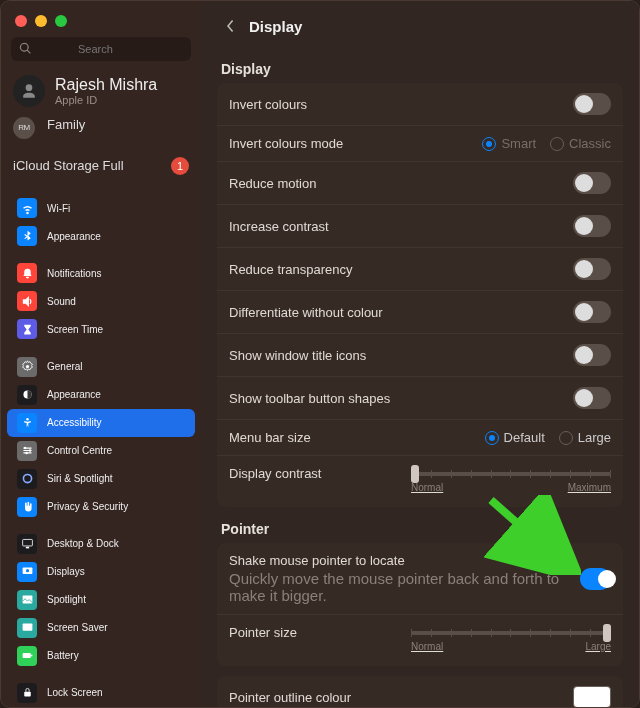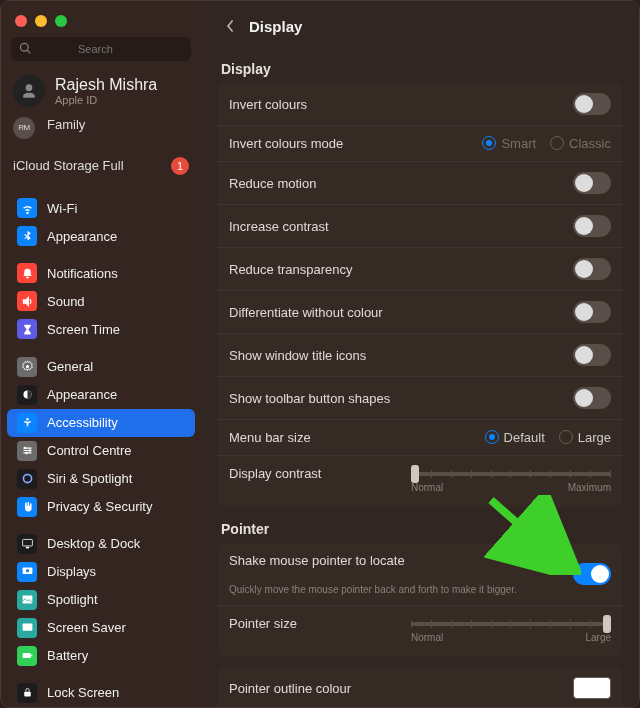--- a/index.html
+++ b/index.html
@@ -16,47 +16,47 @@
   .profile { display: flex; align-items: center; padding: 4px 12px; gap: 10px; }
   .avatar { width: 32px; height: 32px; border-radius: 50%; background: #222 center/cover; display:flex; align-items:center; justify-content:center; }
   .avatar svg { width:20px; height:20px; }
   .profile .name { font-size: 16px; color: #eee; }
   .profile .sub { font-size: 11px; color: #9a8f87; }
   .family-row { display:flex; align-items:flex-start; gap:12px; padding: 6px 12px 10px; font-size:13px; color:#ddd; }
   .family-badge { width:22px; height:22px; border-radius:50%; background:#5a4f49; display:flex; align-items:center; justify-content:center; font-size:8px; color:#ddd; letter-spacing:-0.5px; }
   .storage-row { display:flex; align-items:center; justify-content:space-between; padding: 8px 12px 10px; font-size:13px; color:#ddd; }
   .badge { background:#e54c3c; color:#fff; font-size:11px; width:18px; height:18px; border-radius:9px; display:flex; align-items:center; justify-content:center; }
   .section-gap { height: 10px; }
-  .item { display:flex; align-items:center; gap:10px; padding: 4px 10px; margin: 0 6px; border-radius:6px; font-size:13px; color:#eee; cursor:default; }
+  .item { display:flex; align-items:center; gap:10px; padding: 4px 10px; margin: 0 6px; border-radius:6px; font-size:10px; color:#eee; cursor:default; }
   .item.selected { background:#1f6feb; color:#fff; }
   .icon { width:20px; height:20px; border-radius:4px; display:flex; align-items:center; justify-content:center; flex-shrink:0; }
   .icon svg { width:13px; height:13px; fill:#fff; }
   .ic-blue { background:#0a84ff; } .ic-red { background:#ff453a; } .ic-indigo { background:#5e5ce6; }
   .ic-gray { background:#6b6b6b; } .ic-black { background:#1c1c1e; } .ic-teal { background:#2aa9a0; } .ic-green { background:#30d158; }
   
   .main { flex:1; background:#312622; display:flex; flex-direction:column; overflow:hidden; }
   .header { display:flex; align-items:center; gap:8px; padding: 14px 18px 10px; }
   .back { width:22px; height:22px; display:flex; align-items:center; justify-content:center; color:#bbb; }
   .header h1 { font-size:15px; font-weight:600; color:#f0f0f0; }
   .content { flex:1; overflow-y:auto; padding: 0 16px 20px; position:relative; }
   .section-title { font-size:14px; font-weight:600; color:#e5e0db; padding: 14px 4px 6px; }
   .panel { background:rgba(60,45,40,0.5); border-radius:8px; }
   .row { display:flex; align-items:center; justify-content:space-between; padding: 10px 12px; min-height:36px; }
   .row + .row { border-top: 1px solid rgba(255,255,255,0.06); }
   .row .label { color:#e0dad4; font-size:13px; }
-  .row .label .sub { display:block; font-size:10px; color:#8b817a; margin-top:16px; }
+  .row .label .sub { display:block; font-size:15px; color:#8b817a; margin-top:2px; }
   .toggle { width:38px; height:22px; background:#5a4f48; border-radius:11px; position:relative; }
   .toggle::after { content:""; position:absolute; width:18px; height:18px; background:#ddd; border-radius:50%; top:2px; left:2px; transition:left .1s; }
   .toggle.on { background:#0a84ff; } .toggle.on::after { left:18px; background:#fff; }
   .radios { display:flex; gap:14px; align-items:center; font-size:13px; }
-  .radio { display:flex; align-items:flex-start; gap:5px; color:#ccc; }
+  .radio { display:flex; align-items:center; gap:5px; color:#ccc; }
   .radio.dim { color:#7a6f67; }
   .rdot { width:14px; height:14px; border-radius:50%; border:1px solid #6a5f58; display:inline-block; position:relative; }
   .rdot.sel { border-color:#0a84ff; } .rdot.sel::after { content:""; position:absolute; inset:3px; background:#0a84ff; border-radius:50%; }
-  .slider-wrap { flex:1; max-width:200px; }
+  .slider-wrap { flex:1; max-width:200px;text-decoration:underline; }
   .slider { height:4px; background:#5a4f48; border-radius:2px; position:relative; margin:6px 0 2px; }
   .ticks { position:absolute; inset:0; display:flex; justify-content:space-between; }
   .ticks span { width:1px; height:8px; background:#5a4f48; top:-2px; position:relative; }
   .thumb { position:absolute; width:8px; height:18px; background:#d0c8c0; border-radius:3px; top:-7px; transform:translateX(-50%); }
   .slider-labels { display:flex; justify-content:space-between; font-size:10px; color:#8b817a; margin-top:6px; }
   .color-swatch { width:38px; height:22px; border-radius:4px; border:1px solid #6a5f58; }
   .swatch-white { background:#fff; }
   .arrow { position:absolute; pointer-events:none; }
   
   ::-webkit-scrollbar { width:0; }

